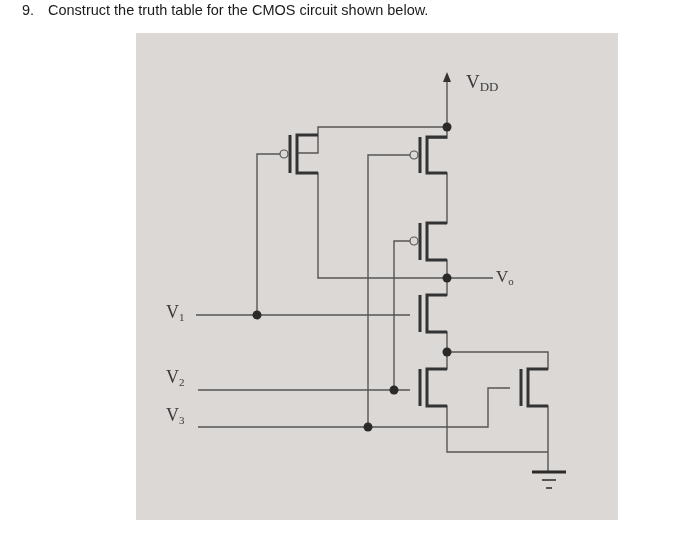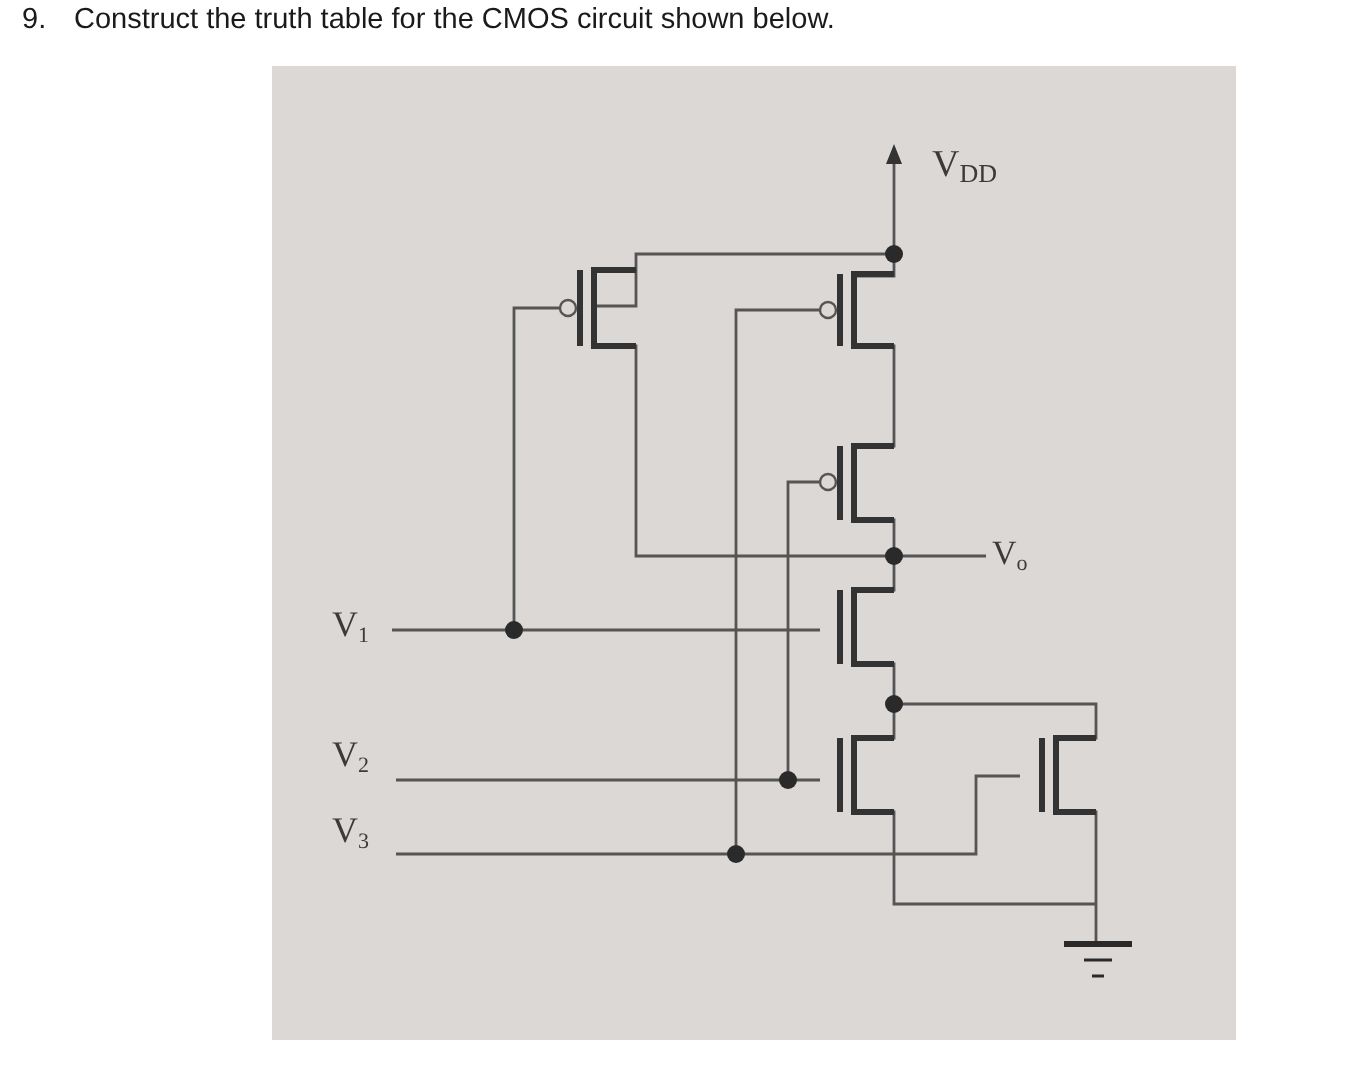--- a/index.html
+++ b/index.html
@@ -1,17 +1,17 @@
 <!DOCTYPE html>
 <html><head>
 <meta charset="utf-8">
 <style>
   html, body { margin: 0; padding: 0; background: #ffffff; }
   body { width: 681px; height: 533px; position: relative; overflow: hidden; font-family: "Liberation Sans", sans-serif; }
-  .question { position: absolute; left: 11px; top: 2px; font-size: 14.5px; color: #1a1a1a; white-space: nowrap; }
+  .question { position: absolute; left: 22px; top: 2px; font-size: 14.5px; color: #1a1a1a; white-space: nowrap; }
   .question .num { display: inline-block; width: 26px; }
   .photo { position: absolute; left: 136px; top: 33px; width: 482px; height: 487px; background: #dcd8d6; }
   svg { position: absolute; left: 0; top: 0; }
   .lbl { font-family: "Liberation Serif", serif; fill: #3a3a3a; }
 </style>
 </head>
 <body>
 
 <div class="question">
   <span class="num">9.</span><span>Construct the truth table for the CMOS circuit shown below.</span>

